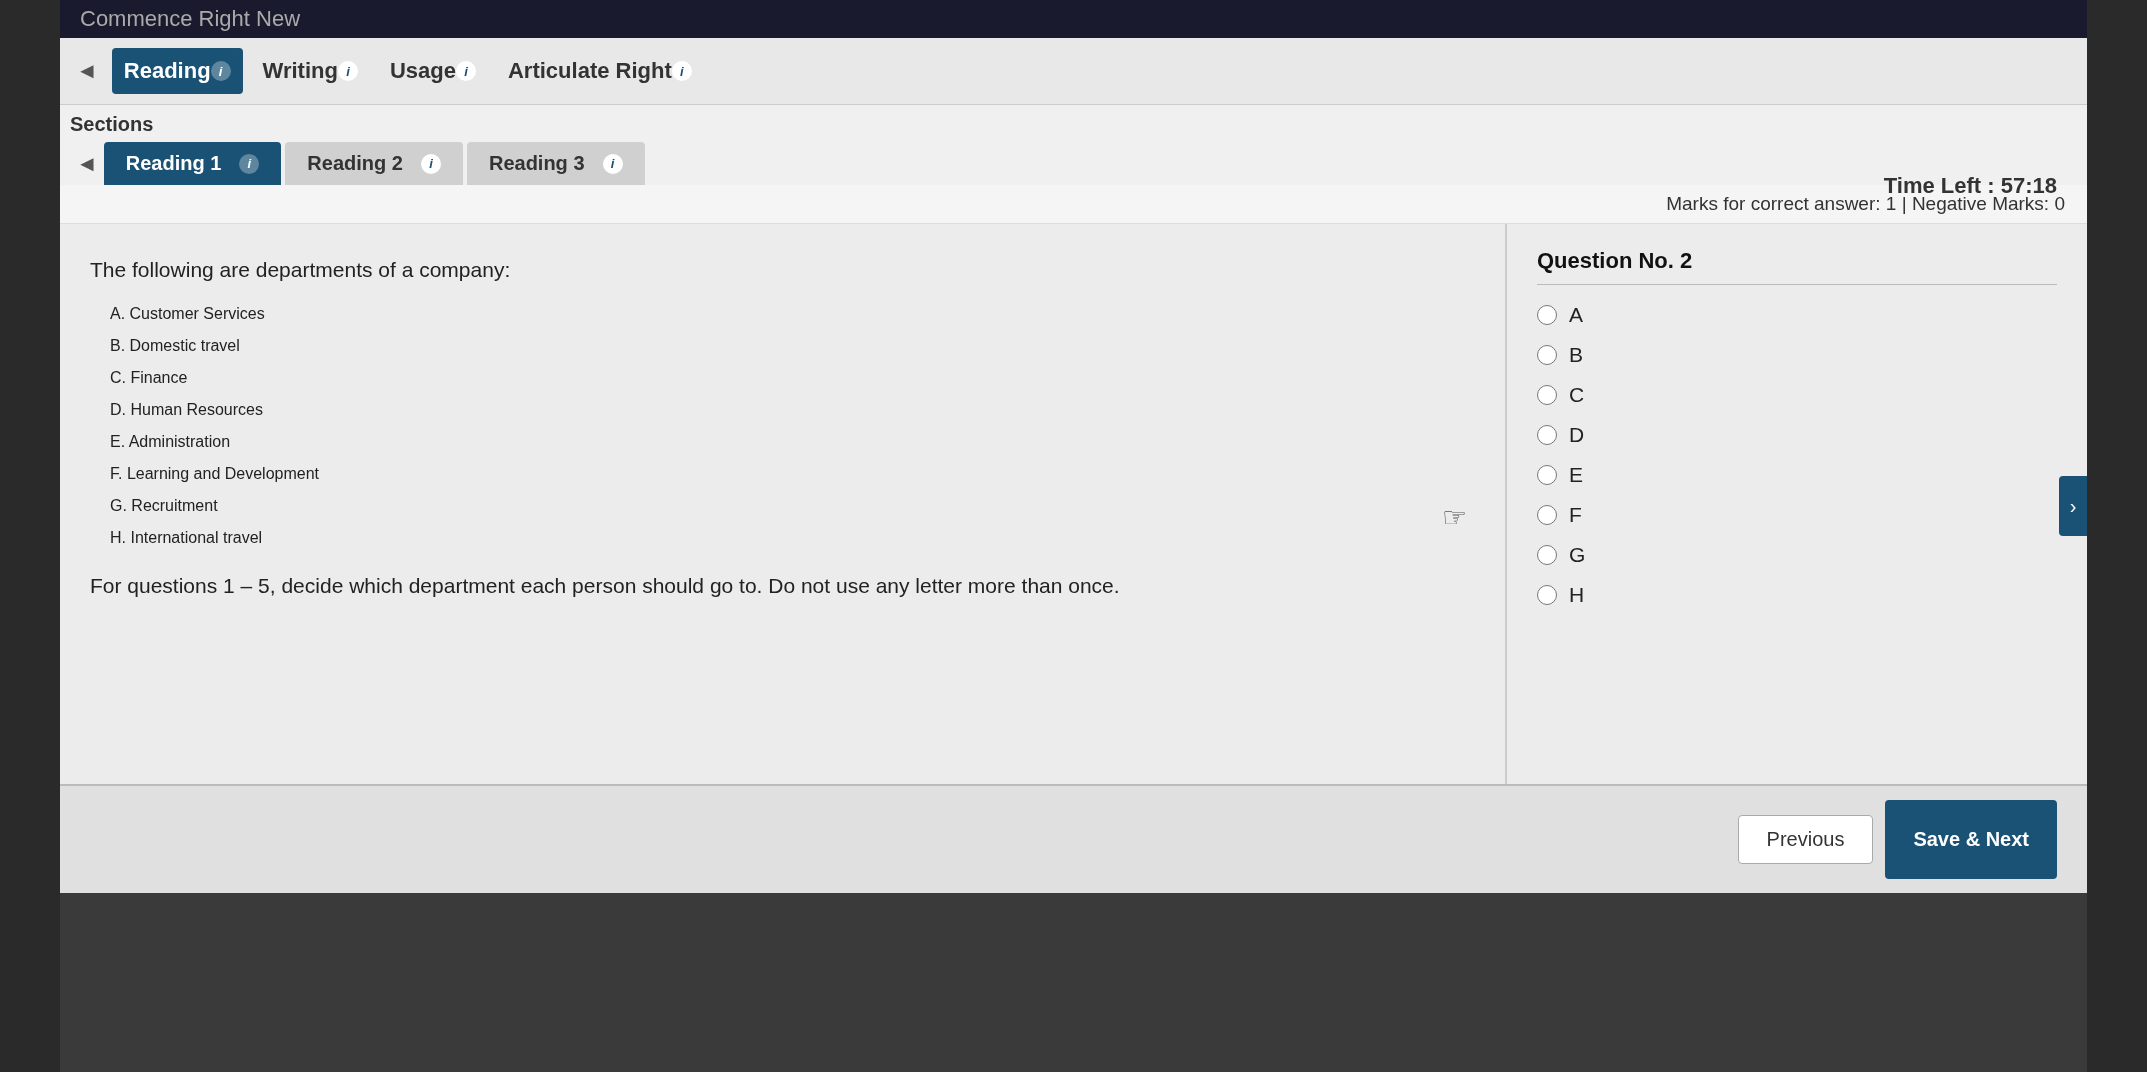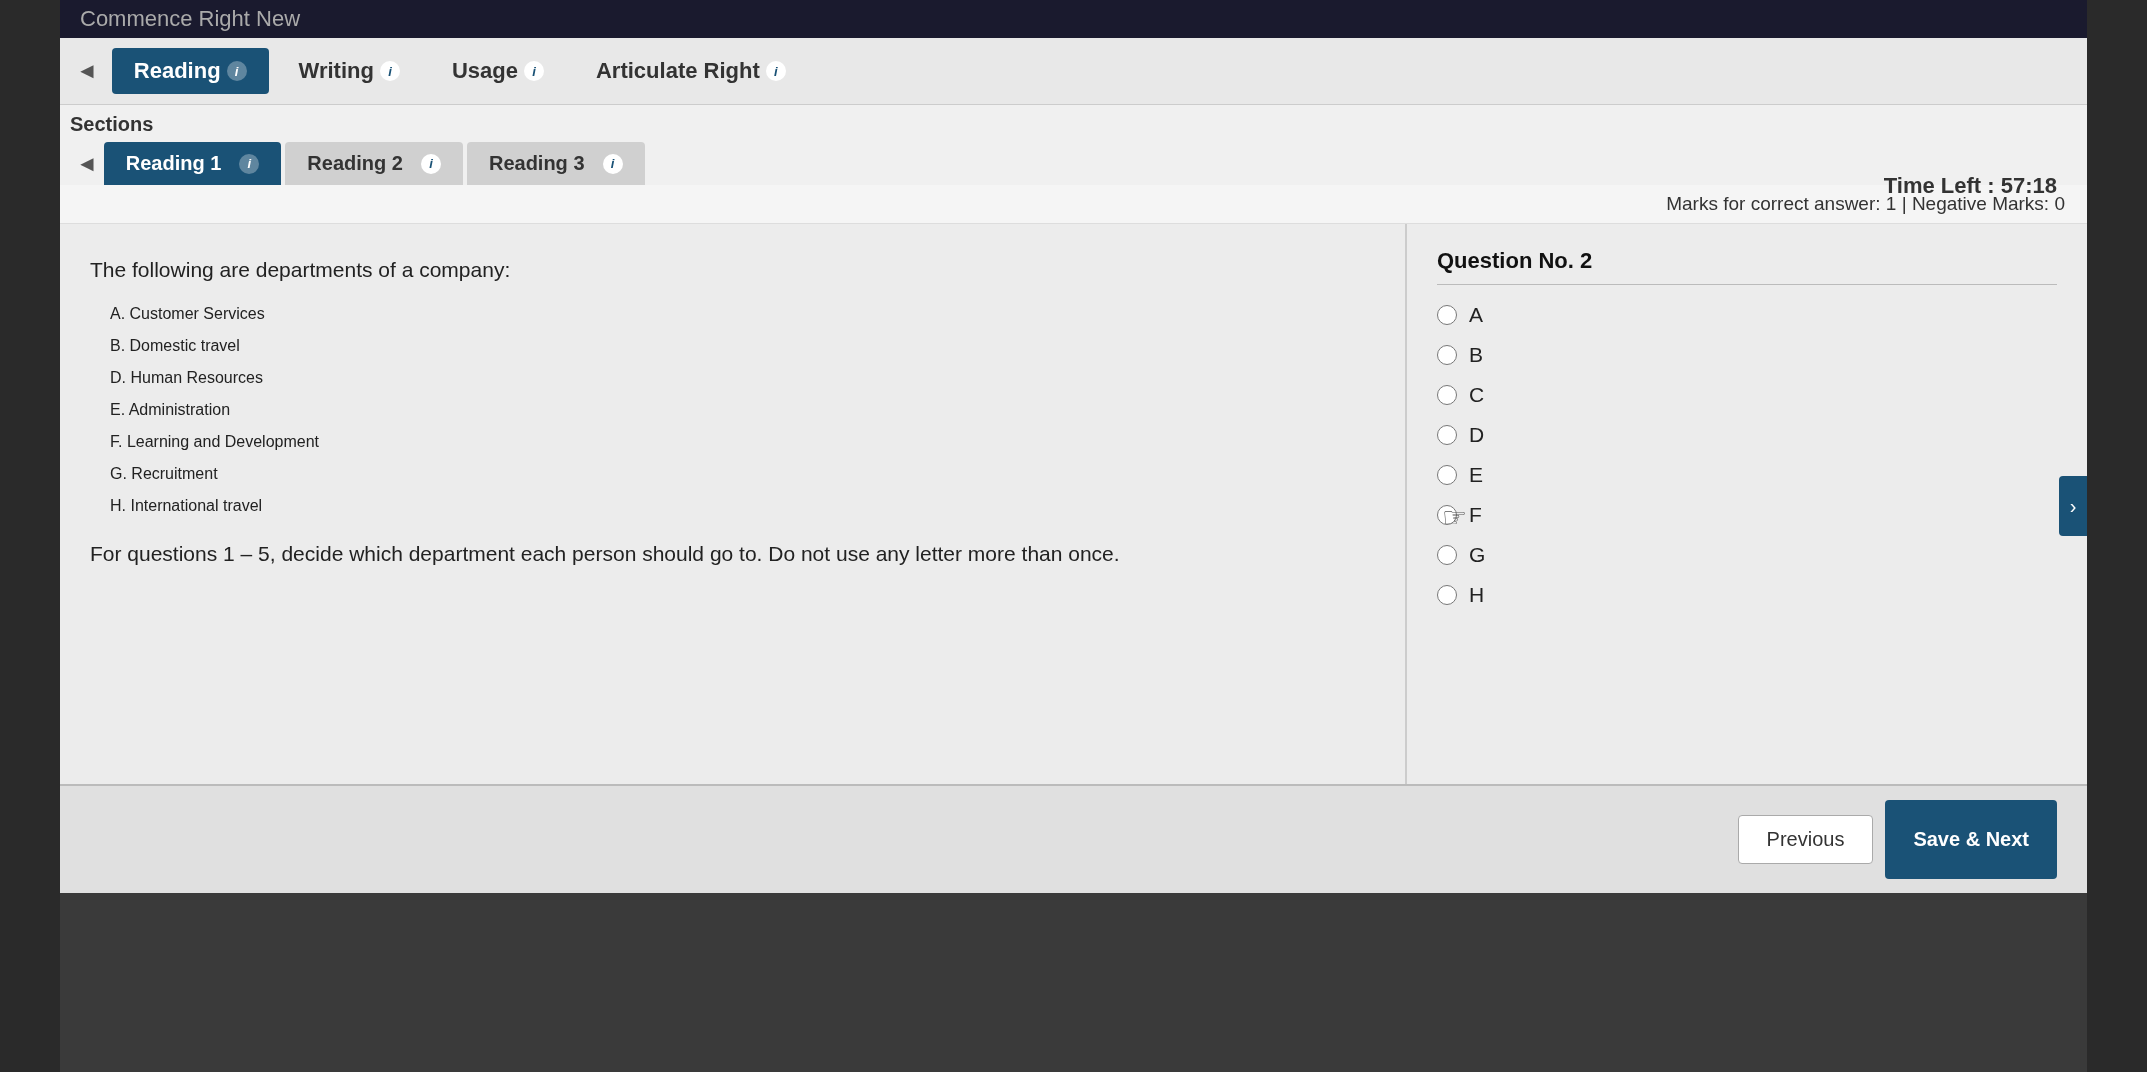--- a/index.html
+++ b/index.html
@@ -36,22 +36,21 @@
       background: none;
       border: none;
       font-size: 22px;
       cursor: pointer;
       color: #555;
       padding: 0 6px;
     }
     .tab-btn {
       display: flex;
       align-items: center;
-      gap: 6px;
-      padding: 10px 22px;
+      padding: 10px 12px;
       font-size: 22px;
       border: none;
       cursor: pointer;
       border-radius: 4px;
       font-weight: 600;
     }
     .tab-btn.active {
       background: #1a5276;
       color: white;
     }
@@ -159,21 +158,21 @@
       list-style: none;
       margin: 10px 0 20px 20px;
     }
     .dept-list li {
       font-size: 16px;
       color: #222;
       margin-bottom: 8px;
       line-height: 1.5;
     }
     .right-panel {
-      width: 680px;
+      width: 580px;
       padding: 24px 30px;
       background: #ececec;
     }
     .question-title {
       font-size: 22px;
       font-weight: bold;
       color: #111;
       margin-bottom: 18px;
       border-bottom: 1px solid #bbb;
       padding-bottom: 10px;
@@ -304,20 +303,21 @@
     <span>Marks for correct answer: 1  |  Negative Marks: 0</span>
   </div>
 
   <div class="main-content" style="position:relative;">
 
     <div class="left-panel">
       <p>The following are departments of a company:</p>
       <ul class="dept-list">
         <li>A. Customer Services</li>
         <li>B. Domestic travel</li>
+        <li>C. Finance</li>
         <li>D. Human Resources</li>
         <li>E. Administration</li>
         <li>F. Learning and Development</li>
         <li>G. Recruitment</li>
         <li>H. International travel</li>
       </ul>
       <p>For questions 1 – 5, decide which department each person should go to. Do not use any letter more than once.</p>
     </div>
 
     <div class="right-panel">

